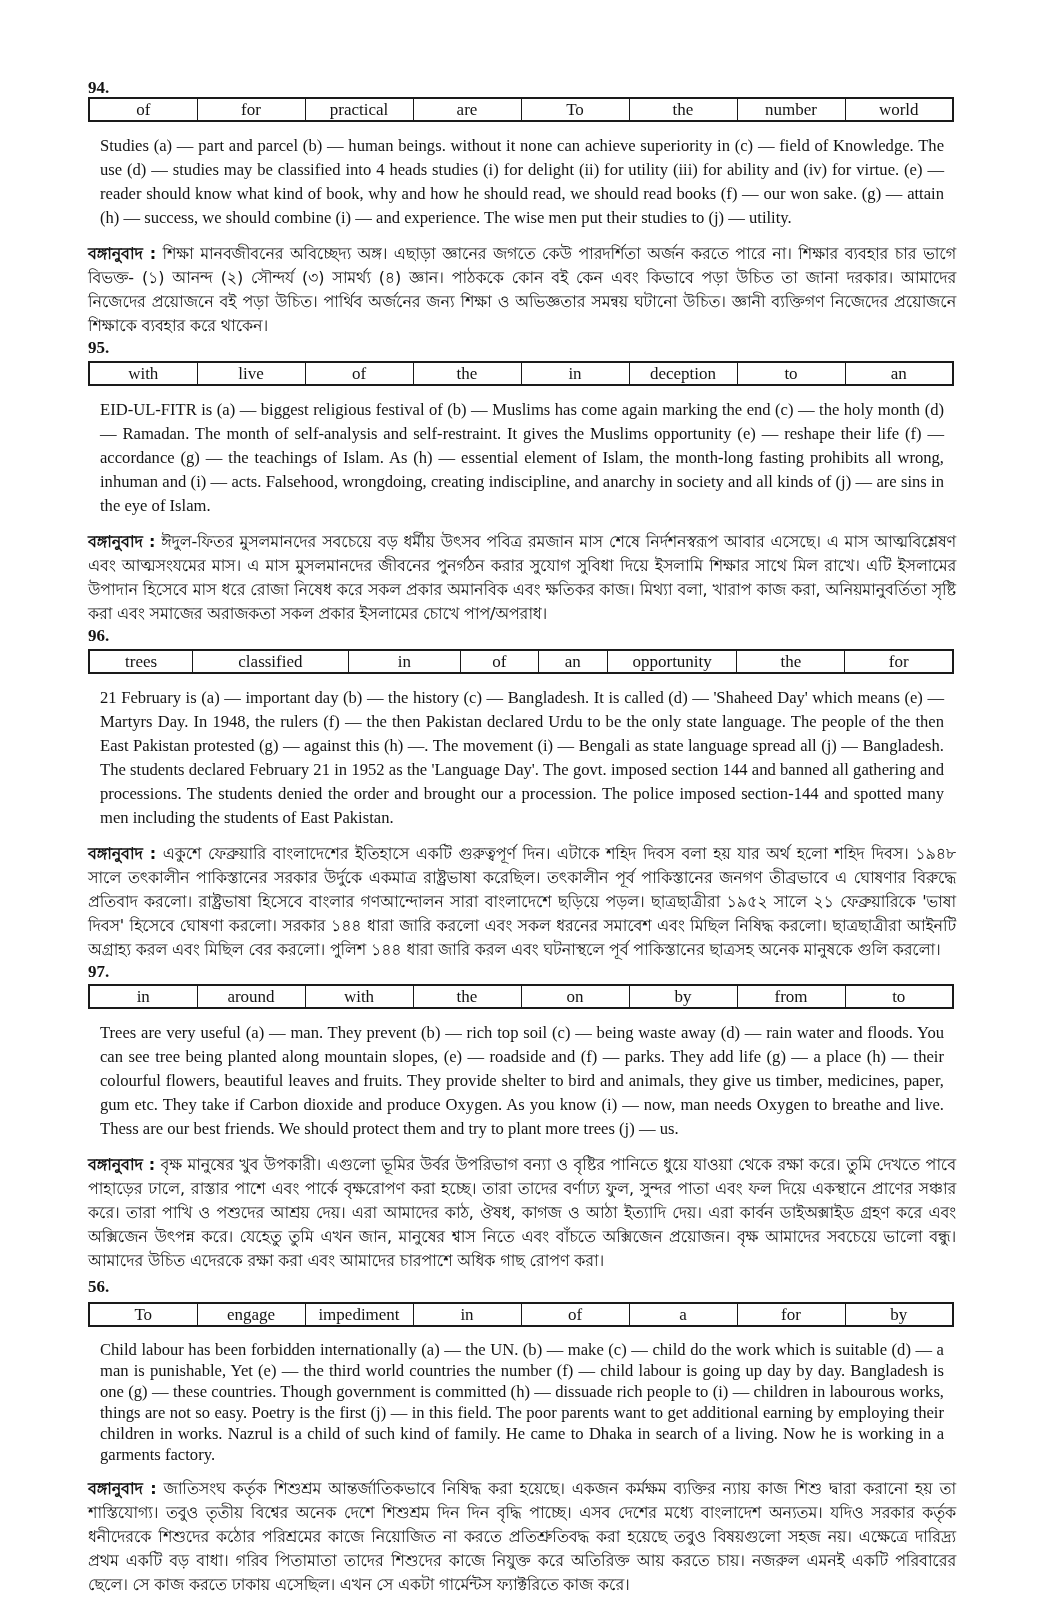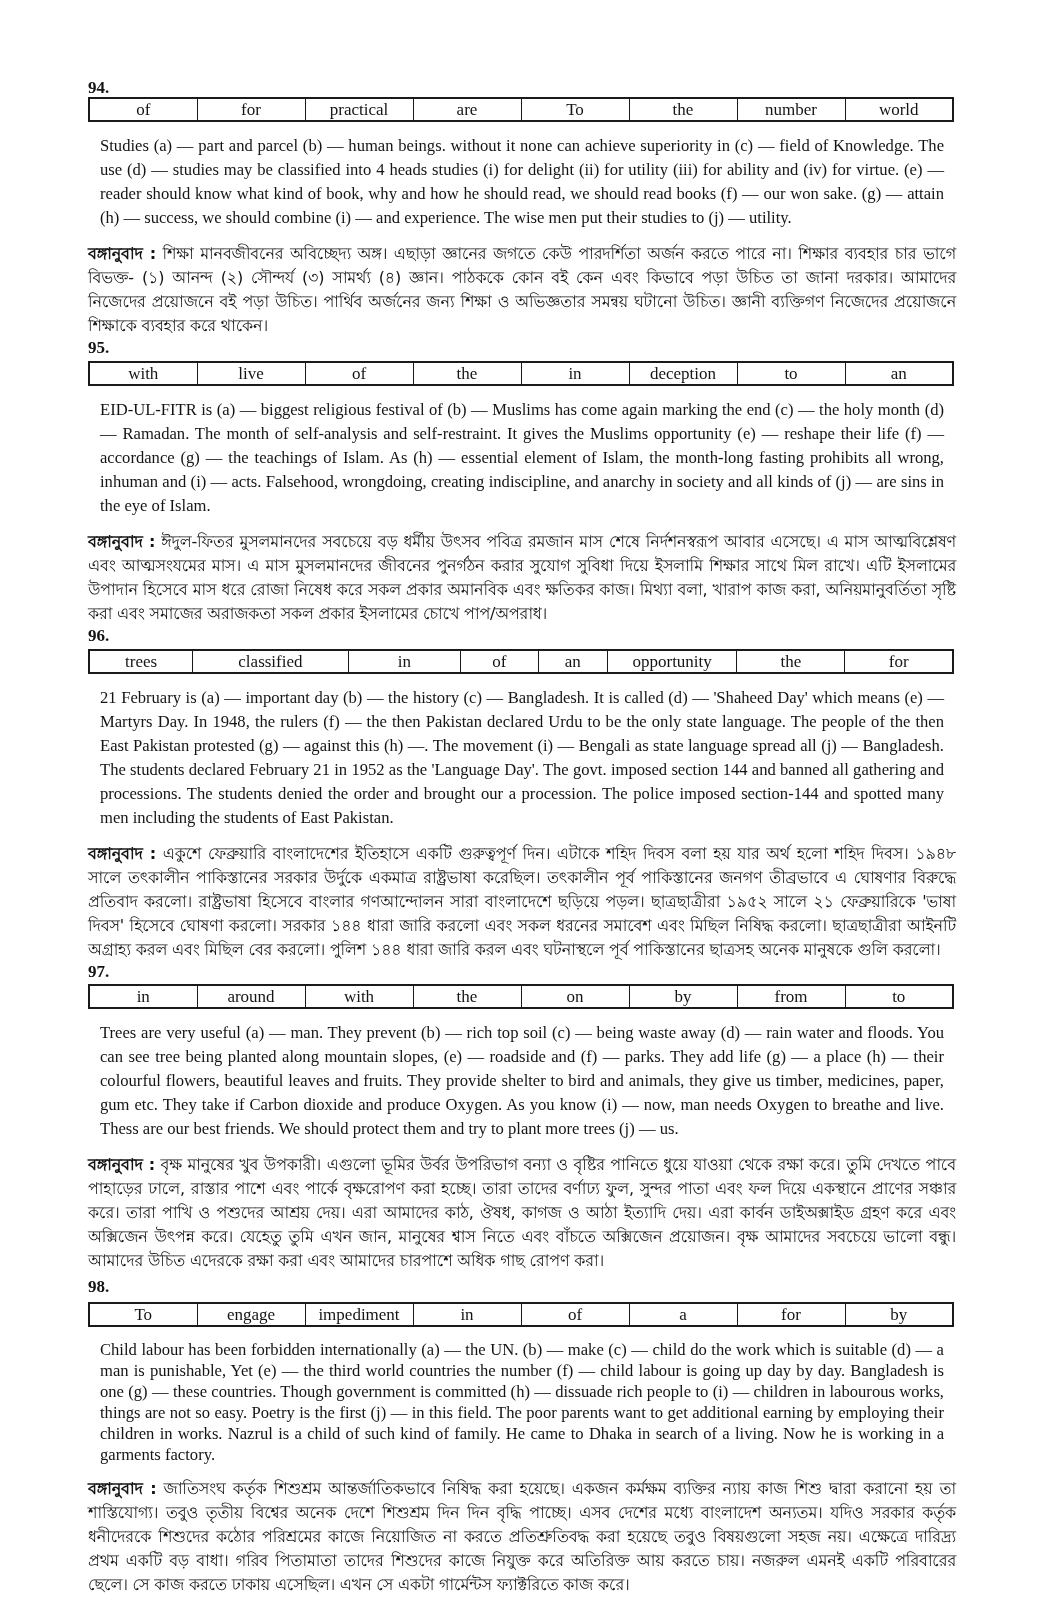--- a/index.html
+++ b/index.html
@@ -122,21 +122,21 @@
         <td>from</td>
         <td>to</td>
       </tr>
     </tbody>
       </table>
     <p class="en">Trees are very useful (a) — man. They prevent (b) — rich top soil (c) — being waste away (d) — rain water and floods. You can see tree being planted along mountain slopes, (e) — roadside and (f) — parks. They add life (g) — a place (h) — their colourful flowers, beautiful leaves and fruits. They provide shelter to bird and animals, they give us timber, medicines, paper, gum etc. They take if Carbon dioxide and produce Oxygen. As you know (i) — now, man needs Oxygen to breathe and live. Thess are our best friends. We should protect them and try to plant more trees (j) — us.</p>
     <p class="bn"><span class="lbl">বঙ্গানুবাদ :</span> <span>বৃক্ষ মানুষের খুব উপকারী। এগুলো ভূমির উর্বর উপরিভাগ বন্যা ও বৃষ্টির পানিতে ধুয়ে যাওয়া থেকে রক্ষা করে। তুমি দেখতে পাবে পাহাড়ের ঢালে, রাস্তার পাশে এবং পার্কে বৃক্ষরোপণ করা হচ্ছে। তারা তাদের বর্ণাঢ্য ফুল, সুন্দর পাতা এবং ফল দিয়ে একস্থানে প্রাণের সঞ্চার করে। তারা পাখি ও পশুদের আশ্রয় দেয়। এরা আমাদের কাঠ, ঔষধ, কাগজ ও আঠা ইত্যাদি দেয়। এরা কার্বন ডাইঅক্সাইড গ্রহণ করে এবং অক্সিজেন উৎপন্ন করে। যেহেতু তুমি এখন জান, মানুষের শ্বাস নিতে এবং বাঁচতে অক্সিজেন প্রয়োজন। বৃক্ষ আমাদের সবচেয়ে ভালো বন্ধু। আমাদের উচিত এদেরকে রক্ষা করা এবং আমাদের চারপাশে অধিক গাছ রোপণ করা।</span></p>
   </section>
 
   <section>
-    <div class="qnum plain" style="margin-top:4px">98.</div>
+    <div class="qnum plain" style="margin-top:4px">56.</div>
     <table class="words" style="margin-top:6px">
       <tbody>
           <tr>
         <td>To</td>
         <td>engage</td>
         <td>impediment</td>
         <td>in</td>
         <td>of</td>
         <td>a</td>
         <td>for</td>

